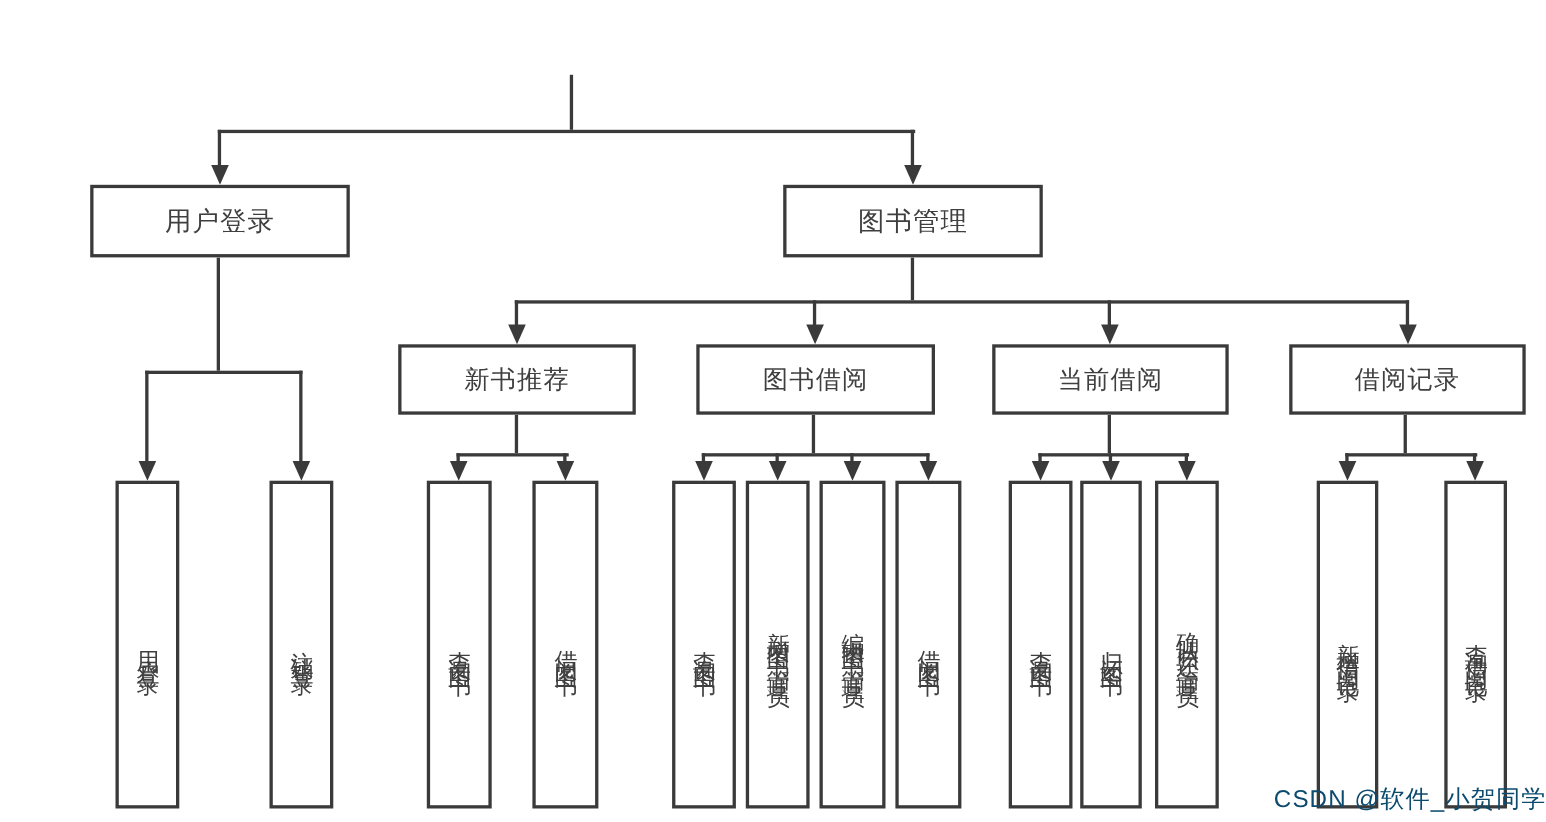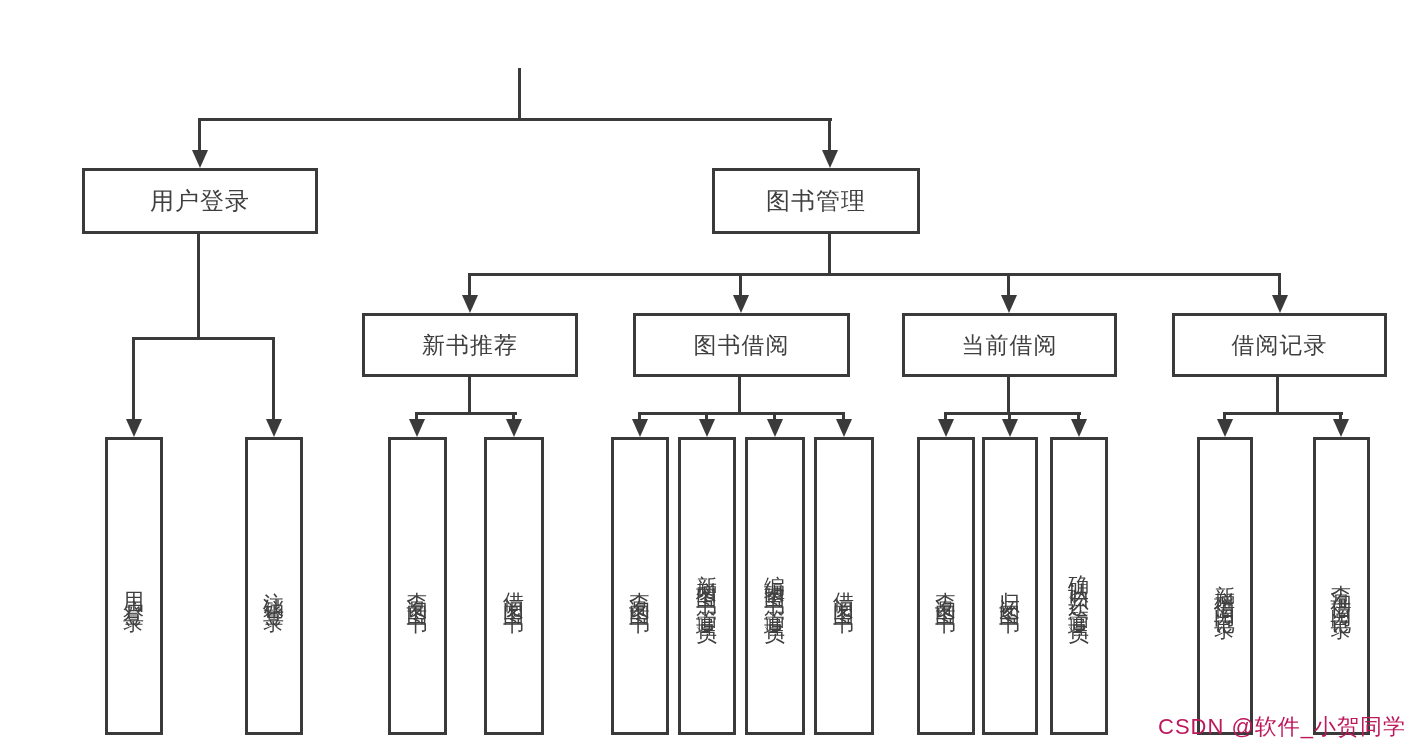--- a/index.html
+++ b/index.html
@@ -40,41 +40,41 @@
   .arrow{
     position:absolute;width:0;height:0;z-index:1;
     border-left:8px solid transparent;
     border-right:8px solid transparent;
     border-top:18px solid var(--line);
   }
   .watermark{
     position:absolute;
     left:1158px;top:712px;
     font-size:22px;
-    color:#be185d;
+    color:#0c4a6e;
     letter-spacing:1px;
     z-index:6;
     white-space:nowrap;
   }
 </style>
 </head>
 <body>
 
 <div id="stage">
 
 
   <div class="vl" style="left:518px;top:68px;height:50px;"></div>
   <div class="hl" style="left:198px;top:118px;width:634px;"></div>
   <div class="vl" style="left:198px;top:118px;height:34px;"></div>
   <div class="arrow" style="left:192px;top:150px;"></div>
   <div class="vl" style="left:828px;top:118px;height:34px;"></div>
   <div class="arrow" style="left:822px;top:150px;"></div>
 
   <div class="box h" style="left:82px;top:168px;width:236px;height:66px;">用户登录</div>
-  <div class="box h" style="left:712px;top:168px;width:208px;height:66px;">图书管理</div>
+  <div class="box h" style="left:712px;top:168px;width:236px;height:66px;">图书管理</div>
 
   <div class="vl" style="left:197px;top:234px;height:103px;"></div>
   <div class="hl" style="left:132px;top:337px;width:143px;"></div>
   <div class="vl" style="left:132px;top:337px;height:84px;"></div>
   <div class="arrow" style="left:126px;top:419px;"></div>
   <div class="vl" style="left:272px;top:337px;height:84px;"></div>
   <div class="arrow" style="left:266px;top:419px;"></div>
 
   <div class="vl" style="left:828px;top:234px;height:39px;"></div>
   <div class="hl" style="left:468px;top:273px;width:813px;"></div>

